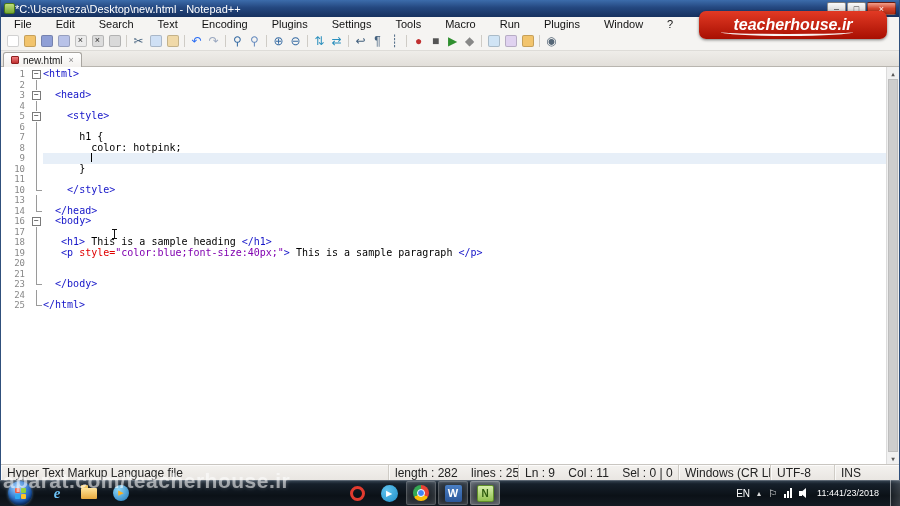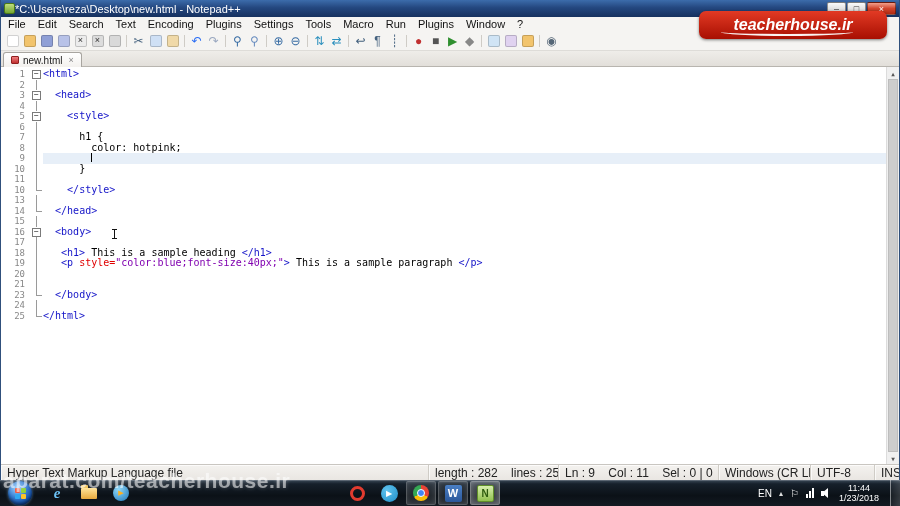--- a/index.html
+++ b/index.html
@@ -12,21 +12,21 @@
             background:linear-gradient(180deg,#3c6cab 0%,#24477f 45%,#16315f 100%);color:#fff;font-size:11px}
   .app-icon{width:11px;height:11px;border-radius:2px;background:linear-gradient(#bede7e,#76a832);
             border:1px solid #4c7a18;flex:none;box-sizing:border-box}
   .title-text{white-space:nowrap;overflow:hidden}
   .win-controls{margin-left:auto;display:flex;gap:1px}
   .wbtn{width:19px;height:13px;display:flex;align-items:center;justify-content:center;font-size:9px;
         border-radius:2px;border:1px solid rgba(0,0,0,.4);box-sizing:border-box;cursor:default}
   .wbtn.min,.wbtn.max{background:linear-gradient(#fbfbfb,#c9c9c9);color:#333}
   .wbtn.close{background:linear-gradient(#f2a08c,#d2452c 50%,#b02a12);color:#fff;width:29px}
   .menubar{height:14px;flex:none;display:flex;align-items:center;background:#f5f4f2;font-size:11px;color:#111;padding-left:1px}
-  .menu-item{padding:0 6px;height:100%;display:flex;align-items:center}
+  .menu-item{padding:0 12px;height:100%;display:flex;align-items:center}
   .toolbar{height:19px;flex:none;display:flex;align-items:center;background:#f5f4f2;border-bottom:1px solid #dedcd8;padding-left:3px}
   .tbtn{width:17px;height:17px;display:flex;align-items:center;justify-content:center;flex:none}
   .ticon{width:12px;height:12px;border-radius:2px;border:1px solid rgba(0,0,0,.18);display:flex;align-items:center;
          justify-content:center;font-size:9px;line-height:1;color:#333;box-sizing:border-box;background:#fff}
   .ticon.bare{border:none;background:transparent;font-size:12px}
   .tsep{width:1px;height:12px;background:#cfccc6;margin:0 3px;flex:none}
   .tabbar{height:15px;flex:none;background:linear-gradient(#efede9,#e2dfda);border-bottom:1px solid #b8b5af;
           display:flex;align-items:flex-end;padding-left:2px}
   .tab{height:14px;display:flex;align-items:center;gap:4px;padding:0 7px;font-size:10px;
        background:linear-gradient(#ffffff,#f3f1ee);border:1px solid #a8a5a0;border-bottom:none;
@@ -63,21 +63,21 @@
   .ibeam::before,.ibeam::after{content:"";position:absolute;left:1px;right:1px;height:1px;background:#111}
   .ibeam::before{top:0}
   .ibeam::after{bottom:0}
   .ibeam span{position:absolute;left:3px;top:1px;bottom:1px;width:1px;background:#111}
   
   .statusbar{height:15px;flex:none;display:flex;background:linear-gradient(#f4f2ef,#e9e6e2);
              border-top:1px solid #c9c6c1;font-size:12px;color:#222}
   .sseg{display:flex;align-items:center;padding:0 6px;border-right:1px solid #cfccc6;
         box-shadow:inset 1px 1px 0 rgba(255,255,255,.7);white-space:pre;overflow:hidden;box-sizing:border-box}
   .grow{flex:1}.w130{width:130px}.w160{width:160px}.w92{width:92px}.w64{width:64px}
-  .w44{width:24px;border-right:none}
+  .w44{width:64px;border-right:none}
   
   .taskbar{position:absolute;left:0;bottom:0;width:900px;height:26px;display:flex;align-items:center;
            background:linear-gradient(180deg,#3b4a59 0%,#16202b 15%,#0b1117 60%,#131a22 100%);
            box-shadow:inset 0 1px 0 rgba(255,255,255,.18)}
   .orb{width:24px;height:24px;border-radius:50%;margin:0 9px 0 8px;flex:none;
        background:radial-gradient(circle at 38% 30%,#9cd2ff,#3279cf 45%,#0c3f90 78%,#062a66);
        box-shadow:0 0 3px rgba(120,190,255,.6),inset 0 -2px 3px rgba(0,0,0,.4);
        display:flex;align-items:center;justify-content:center}
   .flag{width:11px;height:11px;display:grid;grid-template-columns:1fr 1fr;grid-template-rows:1fr 1fr;gap:1px}
   .flag i{border-radius:1px}
@@ -112,21 +112,21 @@
   .tray-flag{font-size:10px;color:#eee}
   .tray-net{display:flex;align-items:flex-end;gap:1px;height:10px}
   .tray-net i{width:2px;background:#fff;display:block}
   .tray-net i:nth-child(1){height:4px}
   .tray-net i:nth-child(2){height:7px}
   .tray-net i:nth-child(3){height:10px}
   .tray-vol{display:flex;align-items:center}
   .vbox{width:3px;height:5px;background:#fff;display:block}
   .vtri{width:0;height:0;border:5px solid transparent;border-right:6px solid #fff;border-left:none;
         margin-left:-2px;display:block}
-  .clock{display:flex;flex-direction:column;align-items:center;justify-content:center;font-size:9px;
+  .clock{display:flex;flex-direction:row;align-items:center;justify-content:center;font-size:9px;
          line-height:10px;padding:0 4px;text-align:center}
   .show-desktop{width:9px;height:26px;border-left:1px solid rgba(255,255,255,.4);
                 background:linear-gradient(90deg,rgba(255,255,255,.05),rgba(255,255,255,.16))}
   
   .banner{position:absolute;top:11px;right:13px;width:188px;height:28px;z-index:40;
           background:linear-gradient(#e23a24,#a80f02);border-radius:7px;display:flex;align-items:center;
           justify-content:center;color:#fff;font-weight:bold;font-style:italic;font-size:16px;
           box-shadow:0 1px 3px rgba(0,0,0,.5)}
   .banner::after{content:"";position:absolute;left:22px;right:34px;bottom:3px;height:6px;
                  border-bottom:2px solid rgba(255,255,255,.95);border-radius:0 0 60% 60%}
@@ -370,27 +370,20 @@
           </div>
           <div class="row">
             <span class="gut">14</span>
             <span class="fold end">
               <i class="vln"></i>
               <i class="hln"></i>
             </span>
             <span class="code">  <span class="seg-tag">&lt;/head&gt;</span></span>
           </div>
           <div class="row">
-            <span class="gut">15</span>
-            <span class="fold v">
-              <i class="vln"></i>
-            </span>
-            <span class="code"></span>
-          </div>
-          <div class="row">
             <span class="gut">16</span>
             <span class="fold box">
               <i class="fbox">−</i>
             </span>
             <span class="code">  <span class="seg-tag">&lt;body&gt;</span></span>
           </div>
           <div class="row">
             <span class="gut">17</span>
             <span class="fold v">
               <i class="vln"></i>

